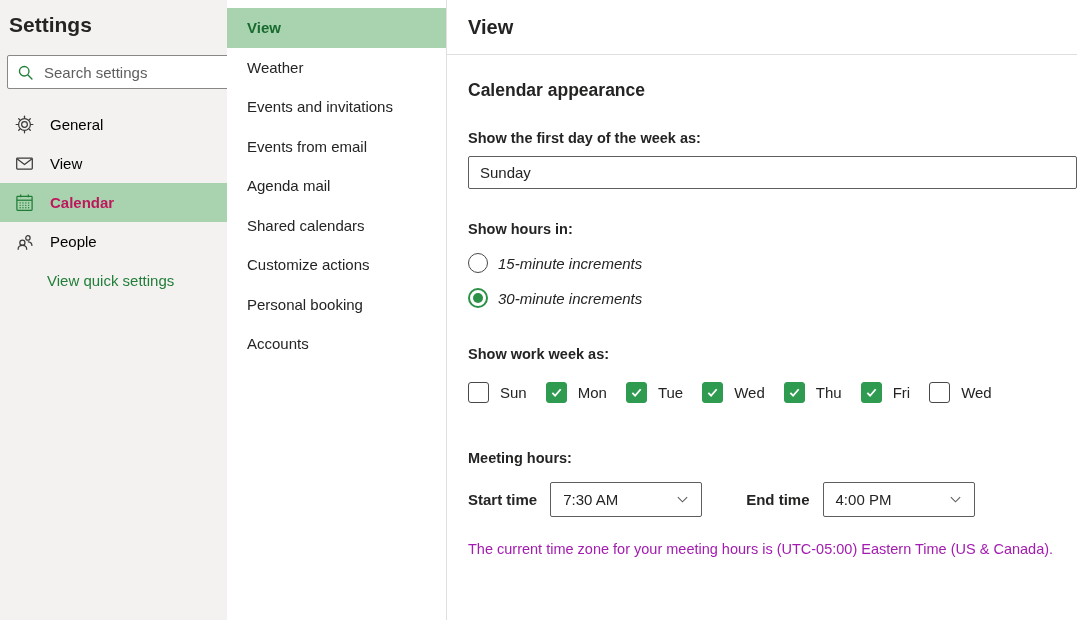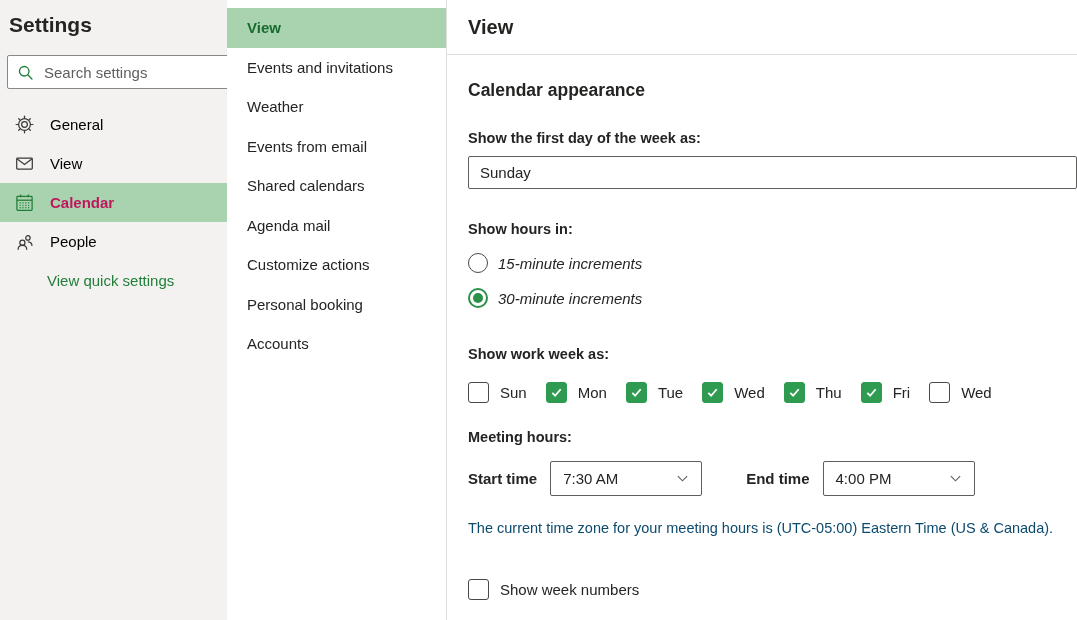--- a/index.html
+++ b/index.html
@@ -82,30 +82,30 @@
   .days-row { display:flex; align-items:center; margin-top:20px; }
   .day-pair { display:flex; align-items:center; gap:11px; margin-right:19px; }
   .checkbox {
     width:21px; height:21px; border:1px solid #4a4846; border-radius:3px;
     background:#fff; display:flex; align-items:center; justify-content:center;
     cursor:pointer; flex-shrink:0;
   }
   .checkbox svg { display:none; }
   .checkbox.checked { background:#2f9b51; border-color:#2f9b51; }
   .checkbox.checked svg { display:block; }
-  .lbl-meeting { margin-top:26px; }
+  .lbl-meeting { margin-top:47px; }
   .time-row { display:flex; align-items:center; margin-top:16px; }
   .time-label { font-size:15px; font-weight:600; }
   .dropdown {
     width:152px; height:35px; border:1px solid #605e5c; border-radius:2px;
     background:#fff; display:flex; align-items:center; justify-content:space-between;
     padding:0 12px; font-size:15px; cursor:pointer; margin-left:13px;
   }
   .end-label { margin-left:44px; }
-  .tz-note { margin-top:24px; font-size:14.5px; color:#0c4a6e; white-space:nowrap; }
+  .tz-note { margin-top:24px; font-size:14.5px; color:#a21caf; white-space:nowrap; }
   .week-row { display:flex; align-items:center; gap:11px; margin-top:43px; cursor:pointer; }
 </style>
 </head>
 <body>
 
 <div class="app">
 
   <aside class="sidebar">
     <h1 class="settings-title">Settings</h1>
 
@@ -183,25 +183,25 @@
         </span>
         <span>People</span>
       </div>
     </nav>
 
     <a class="quick-link">View quick settings</a>
   </aside>
 
   <nav class="subnav">
     <div class="subnav-item active">View</div>
+    <div class="subnav-item">Weather</div>
     <div class="subnav-item">Events and invitations</div>
-    <div class="subnav-item">Weather</div>
     <div class="subnav-item">Events from email</div>
+    <div class="subnav-item">Agenda mail</div>
     <div class="subnav-item">Shared calendars</div>
-    <div class="subnav-item">Agenda mail</div>
     <div class="subnav-item">Customize actions</div>
     <div class="subnav-item">Personal booking</div>
     <div class="subnav-item">Accounts</div>
   </nav>
 
   <main class="main">
     <div class="main-header">
       <h2 class="page-title">View</h2>
     </div>
 
@@ -292,18 +292,14 @@
       <div class="dropdown">
         <span>4:00 PM</span>
         <svg width="13" height="13" viewBox="0 0 14 14">
             <path d="M2 4.5 L7 9.5 L12 4.5" fill="none" stroke="#605e5c" stroke-width="1.2"></path>
           </svg>
       </div>
     </div>
 
     <div class="tz-note">The current time zone for your meeting hours is (UTC-05:00) Eastern Time (US &amp; Canada).</div>
 
-    <div class="week-row">
-      <span class="checkbox"></span>
-      <span>Show week numbers</span>
-    </div>
   </main>
 </div>
 
 </body></html>

